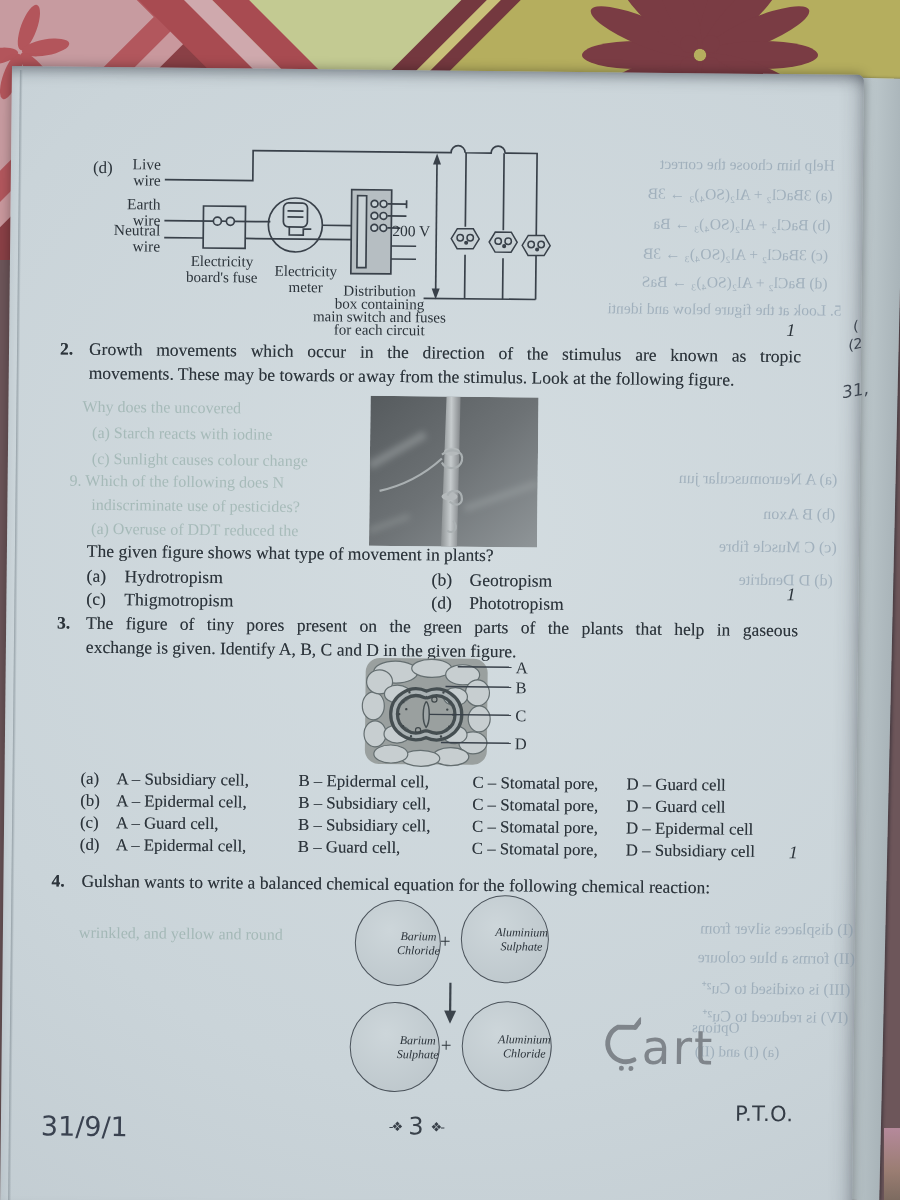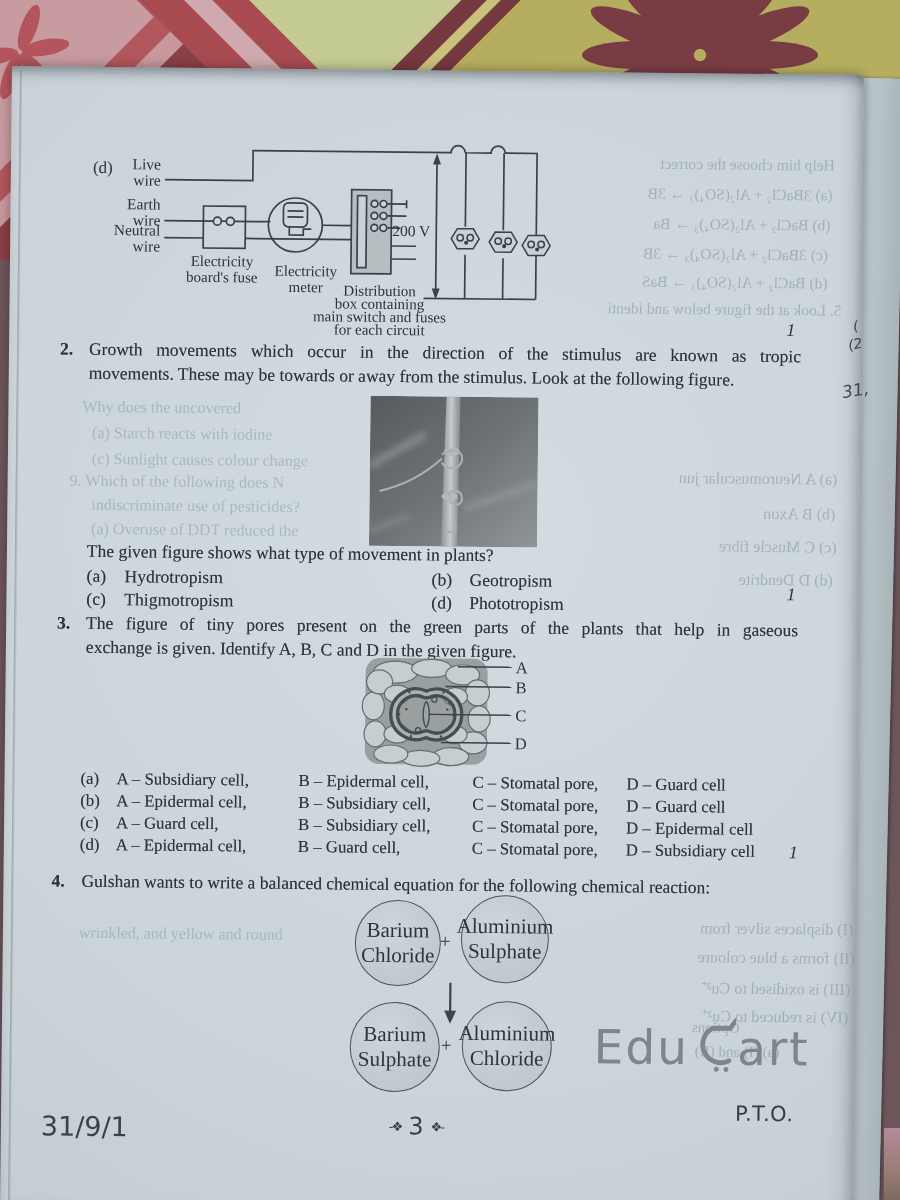--- a/index.html
+++ b/index.html
@@ -32,21 +32,21 @@
   .just{text-align:justify;text-align-last:justify;}
   .mark{position:absolute;font-style:italic;font-size:18px;color:#2c343b;}
   .optrow2{position:absolute;left:92px;width:660px;display:grid;grid-template-columns:38px 307px 38px auto;color:#2c343b;font-size:17.5px;text-shadow:0 0 .4px rgba(44,52,59,.5);}
   .optrow4{position:absolute;left:88px;width:730px;display:grid;grid-template-columns:36px 182px 174px 154px auto;color:#2c343b;font-size:16.8px;text-shadow:0 0 .4px rgba(44,52,59,.5);white-space:nowrap;}
   
   .gm{position:absolute;font-size:15.5px;color:#7e92a4;opacity:.55;transform:scaleX(-1);white-space:nowrap;}
   .gf{position:absolute;font-size:16px;color:#6f9288;opacity:.42;white-space:nowrap;}
   .frag{position:absolute;font-family:"DejaVu Sans",sans-serif;font-style:italic;color:#3d4550;z-index:6;}
   
   .rcirc{position:absolute;border-radius:50%;border:1.6px solid #4a525a;background:radial-gradient(circle at 40% 35%, #cdd6da, #bac4c9);
-     display:flex;align-items:center;justify-content:center;text-align:center;color:#2c343b;font-size:21px;line-height:1.18;}
+     display:flex;align-items:center;justify-content:flex-end;text-align:center;color:#2c343b;font-size:12px;line-height:1.18;font-style:italic;}
   .plus{position:absolute;font-size:19px;color:#2c343b;}
   
   .figlab{position:absolute;font-size:16.5px;color:#2c343b;}
   
   .footer-code{position:absolute;left:52px;top:1110px;font-family:"DejaVu Sans",sans-serif;font-size:27px;color:#3a4250;}
   .pagemarker{position:absolute;left:400px;top:1108px;display:flex;align-items:center;gap:7px;color:#39414a;font-family:"DejaVu Sans",sans-serif;}
   .pagemarker .orn{font-size:13px;letter-spacing:-2px;}
   .pagemarker .num{font-size:24px;}
   .pto{position:absolute;left:746px;top:1094px;font-family:"DejaVu Sans",sans-serif;font-size:21px;letter-spacing:.5px;color:#343c46;}
   .logo{position:absolute;left:604px;top:1008px;display:flex;align-items:flex-end;color:#7f858b;font-family:"DejaVu Sans",sans-serif;font-size:47px;letter-spacing:2px;}
@@ -373,21 +373,20 @@
   </div>
   <div class="plus" style="left:451px;top:1030px;">+</div>
   <div class="rcirc" style="left:472px;top:996px;width:88px;height:88px;">
     <div>
           <div>Aluminium</div>
           <div>Chloride</div>
         </div>
   </div>
 
   <div class="logo">
-    <span>Edu</span>
     <svg width="46" height="58" viewBox="0 0 48 58">
       <g stroke="#7f858b" stroke-width="5" fill="none" stroke-linecap="round">
         <path d="M42,12 H24 A17,17 0 1 0 41,46"></path>
         <path d="M42,12 L48,4"></path>
       </g>
       <circle cx="28" cy="55" r="2.6" fill="#7f858b"></circle>
       <circle cx="38" cy="55" r="2.6" fill="#7f858b"></circle>
     </svg>
     <span>art</span>
   </div>

